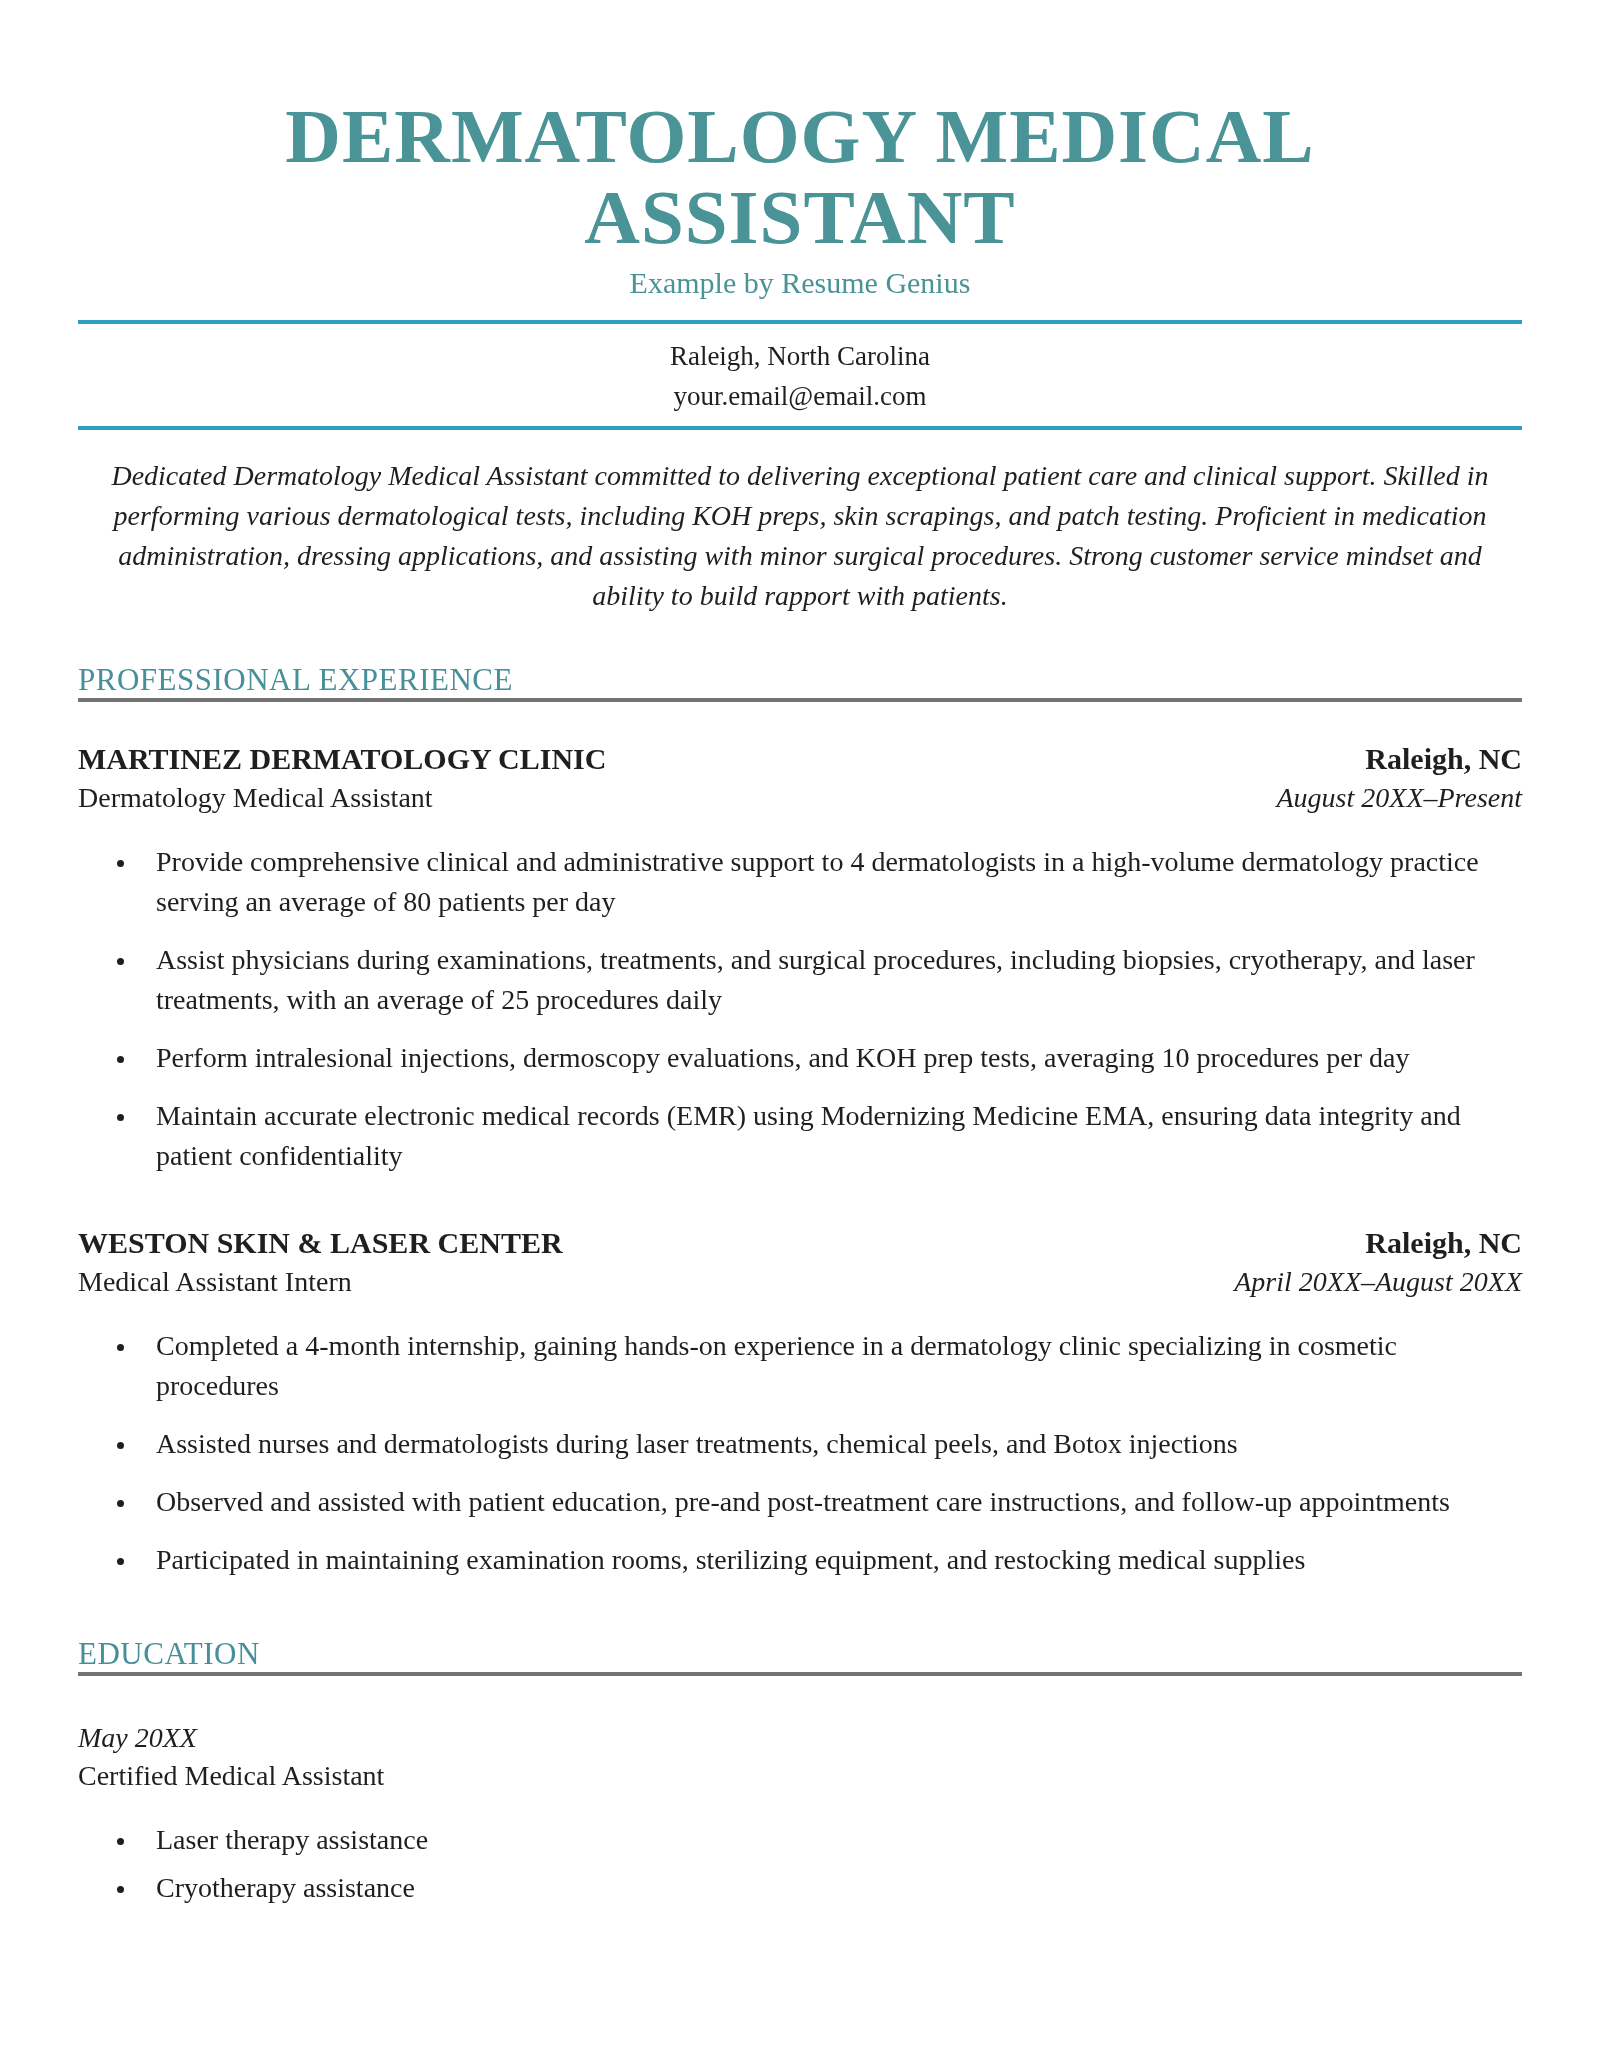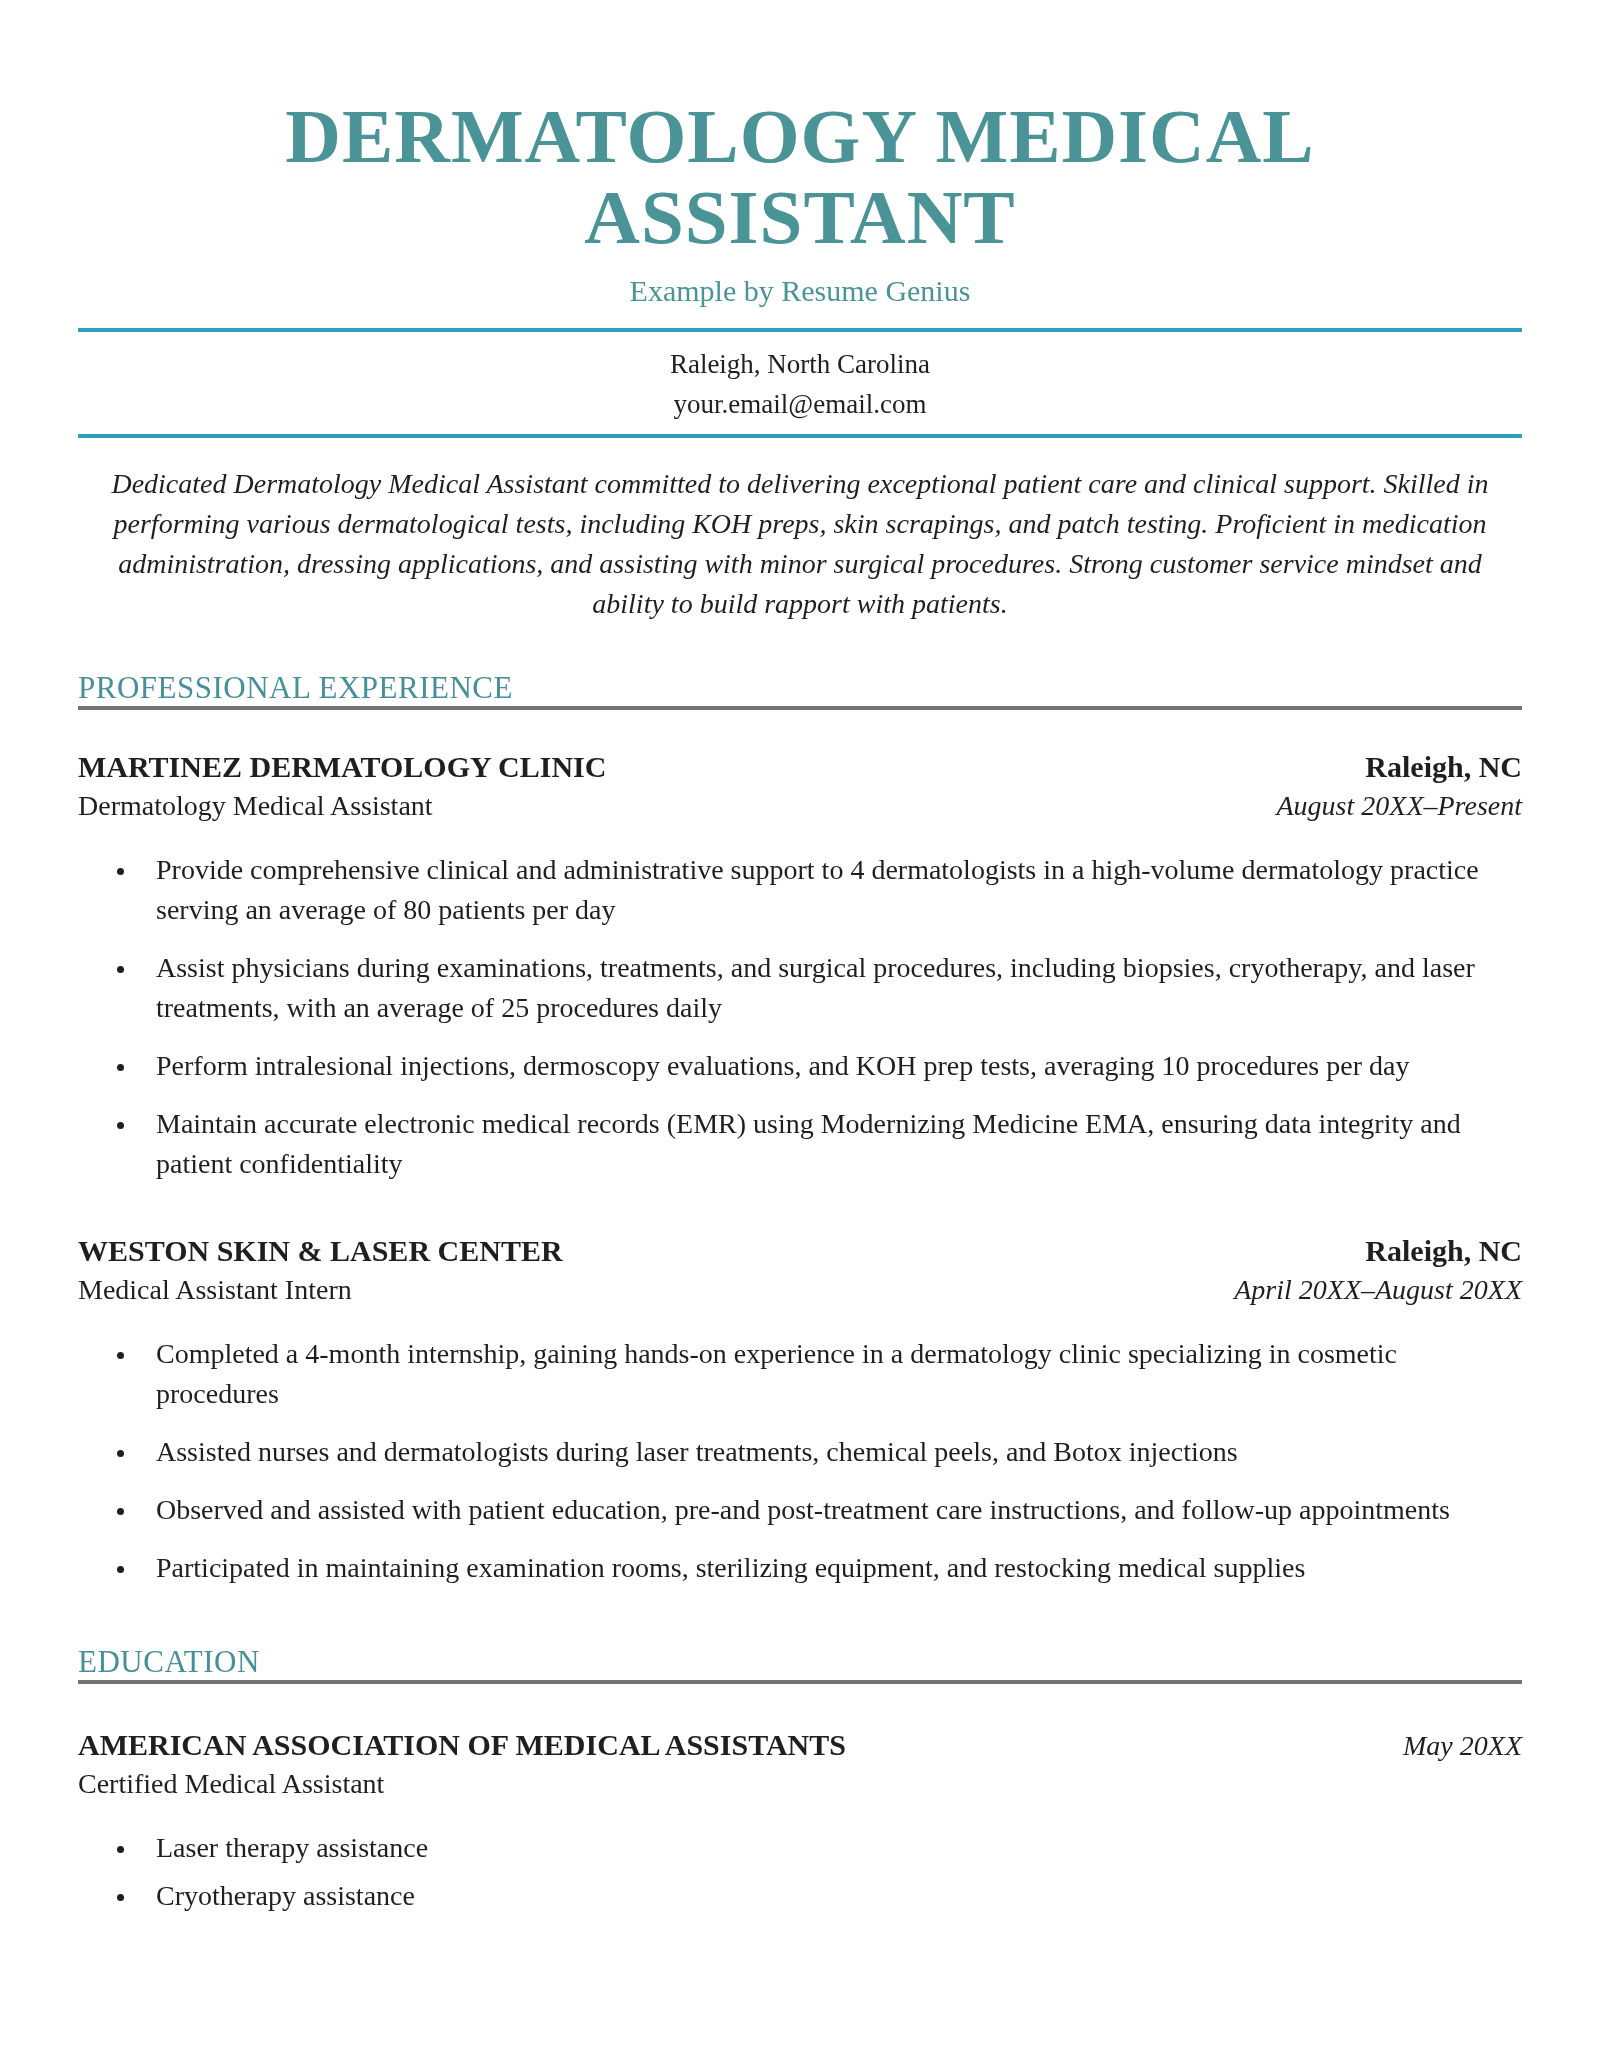--- a/index.html
+++ b/index.html
@@ -26,21 +26,21 @@
   .doc-title {
     margin: 0;
     text-align: center;
     font-size: 77px;
     font-weight: 700;
     letter-spacing: 1px;
     color: #4a9397;
     line-height: 1.05;
   }
   .doc-subtitle {
-    margin-top: 16px;
+    margin-top: 8px;
     text-align: center;
     font-size: 30px;
     color: #4a9397;
   }
 
   .divider {
     border: none;
     border-top: 4px solid #2f9fc0;
     margin: 20px 0 0 0;
   }
@@ -173,21 +173,20 @@
       <li>Assisted nurses and dermatologists during laser treatments, chemical peels, and Botox injections</li>
       <li>Observed and assisted with patient education, pre-and post-treatment care instructions, and follow-up appointments</li>
       <li>Participated in maintaining examination rooms, sterilizing equipment, and restocking medical supplies</li>
     </ul>
   </div>
 
   <h2 class="section-heading" style="margin-top:56px;">EDUCATION</h2>
 
   <div class="entry">
     <div class="entry-row">
-      <span class="entry-company">AMERICAN ASSOCIATION OF MEDICAL ASSISTANTS</span>
       <span class="entry-dates">May 20XX</span>
     </div>
     <div class="edu-degree">Certified Medical Assistant</div>
   </div>
 
   <div class="skills">
     <ul class="bullets">
       <li>Laser therapy assistance</li>
       <li>Cryotherapy assistance</li>
 

